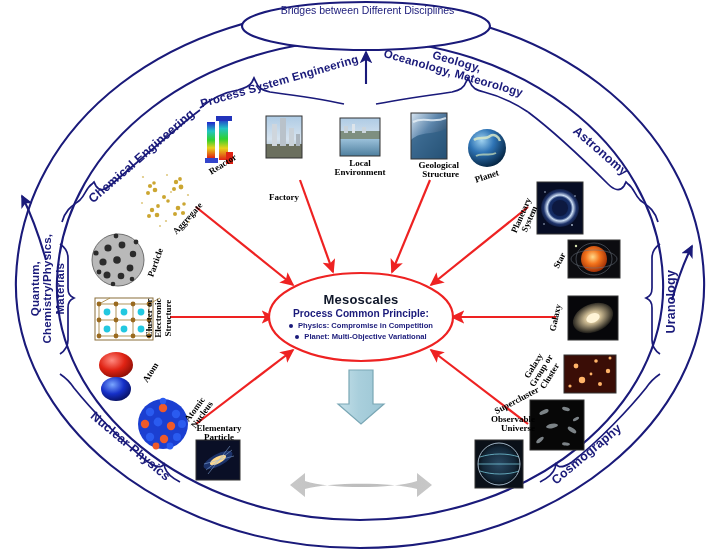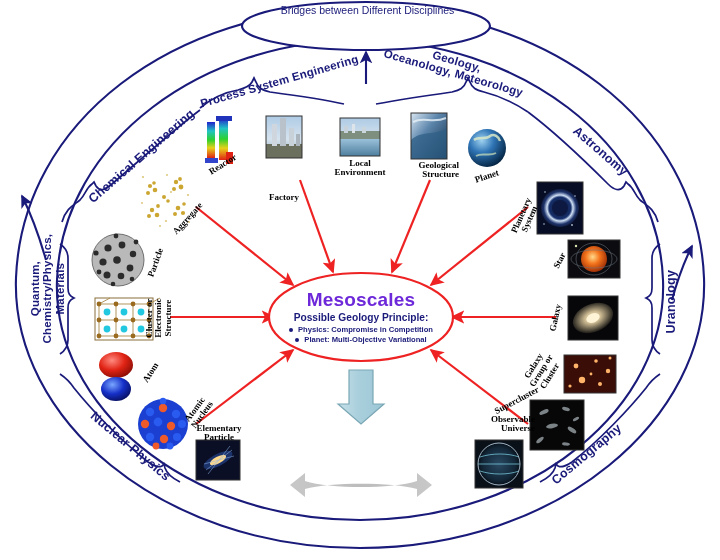--- a/index.html
+++ b/index.html
@@ -49,23 +49,23 @@
   #center-box {
     position: absolute;
     left: 272px; top: 278px;
     width: 178px; height: 78px;
     display: flex;
     flex-direction: column;
     align-items: center;
     justify-content: center;
   }
   #meso-title {
-    color: #6d28d9;
-    font-weight: bold;
-    font-size: 19px;
+    color: #0f172a;
+    font-weight: bold;
+    font-size: 13px;
     letter-spacing: .2px;
     margin-bottom: 1px;
   }
   #principle {
     color: #1a1a7a;
     font-weight: bold;
     font-size: 10.2px;
     margin-bottom: 2px;
   }
   .bullet-row {
@@ -477,21 +477,21 @@
       <rect x="475" y="440" width="48" height="48" fill="none" stroke="#333" stroke-width="1"></rect>
     </g>
   </svg>
 
   <div id="title-block">
     <div id="title-sub">Bridges between Different Disciplines</div>
   </div>
 
   <div id="center-box">
     <div id="meso-title">Mesoscales</div>
-    <div id="principle">Possible Geology Principle:</div>
+    <div id="principle">Process Common Principle:</div>
     <div class="bullet-row">
       <span class="bullet-dot"></span>
       <span>Physics: Compromise in Competition</span>
     </div>
     <div class="bullet-row">
       <span class="bullet-dot"></span>
       <span>Planet: Multi-Objective Variational</span>
     </div>
   </div>
 

